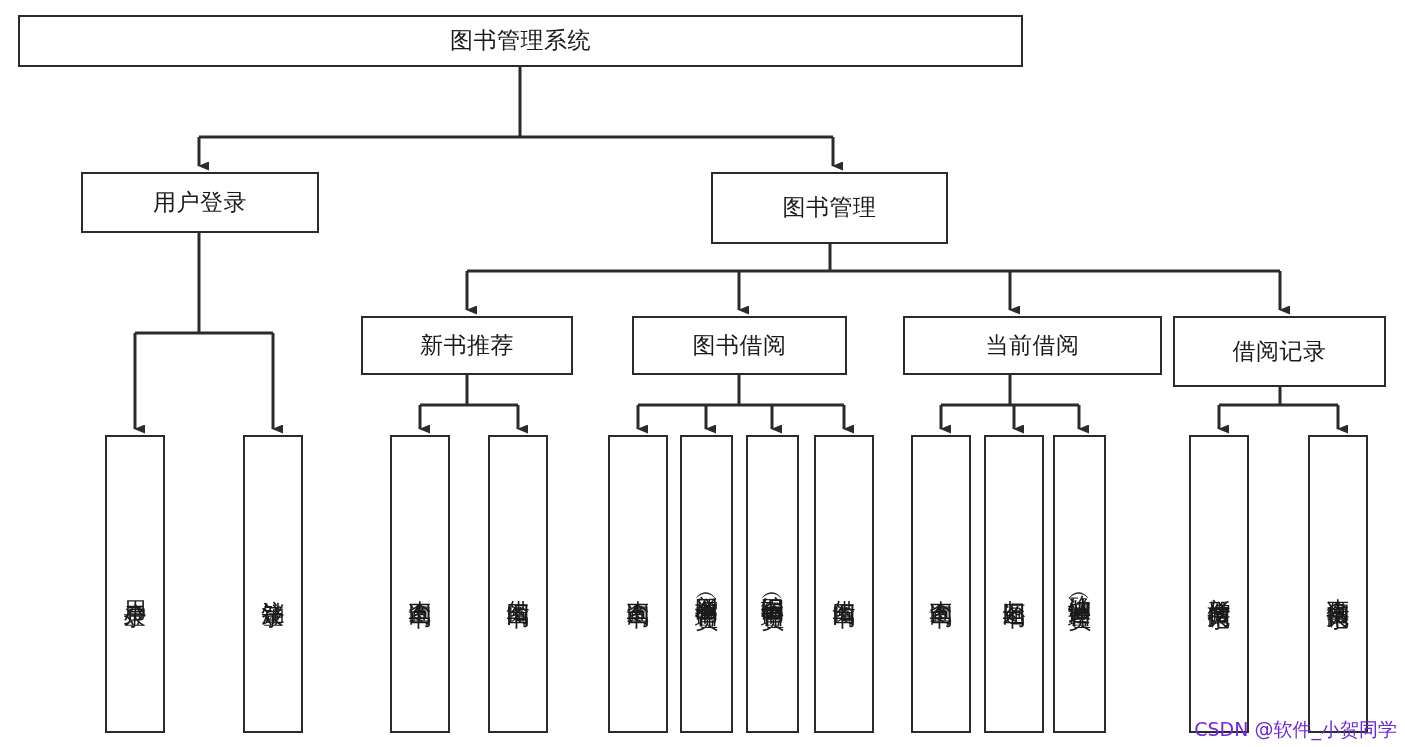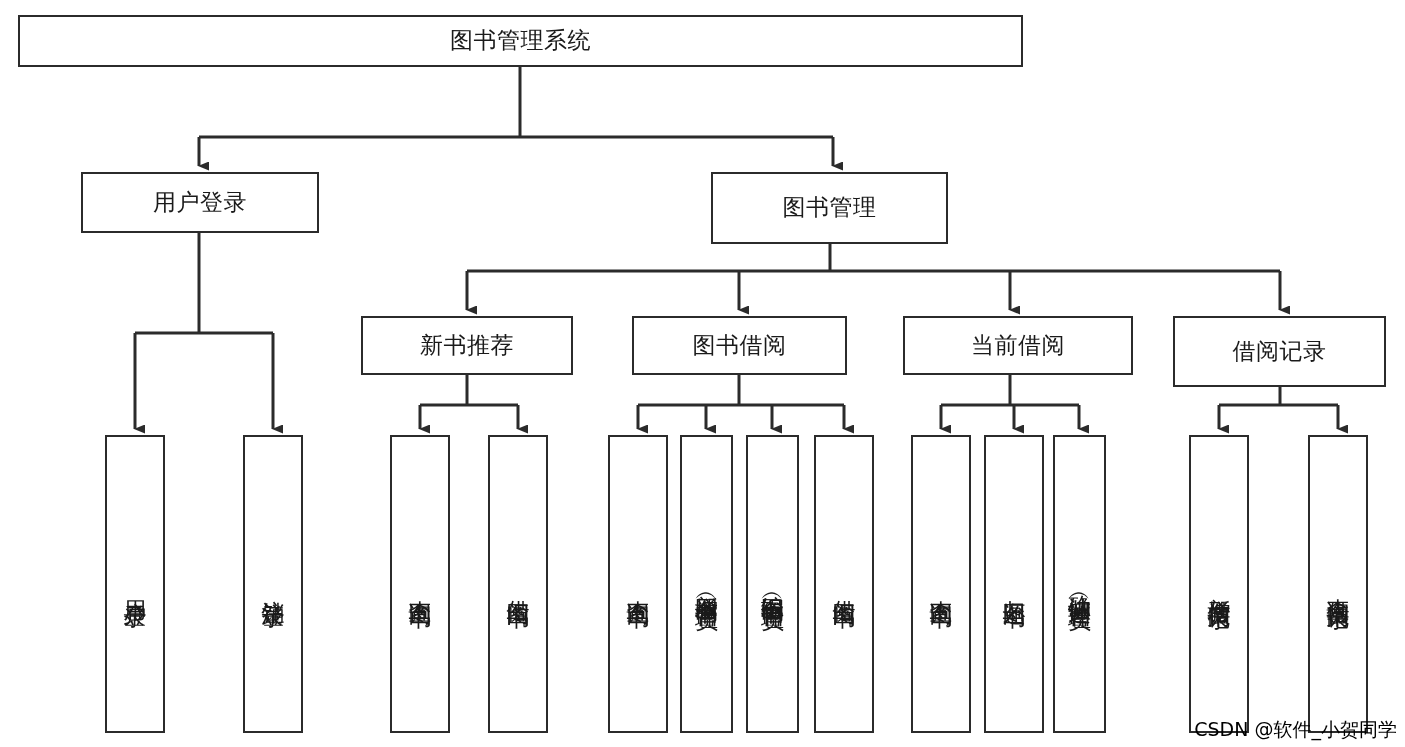--- a/index.html
+++ b/index.html
@@ -133,21 +133,21 @@
   <div class="node horizontal" id="n-l1-1" style="left: 711px; top: 172px; width: 237px; height: 72px;">
     <span class="label">图书管理</span>
   </div>
 
   <div class="node horizontal" id="n-l2-0" style="left: 361px; top: 316px; width: 212px; height: 59px;">
     <span class="label">新书推荐</span>
   </div>
   <div class="node horizontal" id="n-l2-1" style="left: 632px; top: 316px; width: 215px; height: 59px;">
     <span class="label">图书借阅</span>
   </div>
-  <div class="node horizontal" id="n-l2-2" style="left: 903px; top: 316px; width: 230px; height: 59px;">
+  <div class="node horizontal" id="n-l2-2" style="left: 903px; top: 316px; width: 259px; height: 59px;">
     <span class="label">当前借阅</span>
   </div>
   <div class="node horizontal" id="n-l2-3" style="left: 1173px; top: 316px; width: 213px; height: 71px;">
     <span class="label">借阅记录</span>
   </div>
 
   <div class="node vertical" id="n-lf-0" style="left: 105px; top: 435px; width: 60px; height: 298px;">
     <span class="label">用户登录</span>
   </div>
   <div class="node vertical" id="n-lf-1" style="left: 243px; top: 435px; width: 60px; height: 298px;">
@@ -180,14 +180,14 @@
   <div class="node vertical" id="n-lf-10" style="left: 1053px; top: 435px; width: 53px; height: 298px;">
     <span class="label">确认归还（管理员）</span>
   </div>
   <div class="node vertical" id="n-lf-11" style="left: 1189px; top: 435px; width: 60px; height: 298px;">
     <span class="label">新增借阅记录</span>
   </div>
   <div class="node vertical" id="n-lf-12" style="left: 1308px; top: 435px; width: 60px; height: 298px;">
     <span class="label">查询借阅记录</span>
   </div>
 
-  <div id="watermark" style="color: #000000;">CSDN @软件_小贺同学</div>
+  <div id="watermark" style="color: #6d28d9;">CSDN @软件_小贺同学</div>
 </div>
 
 </body></html>

